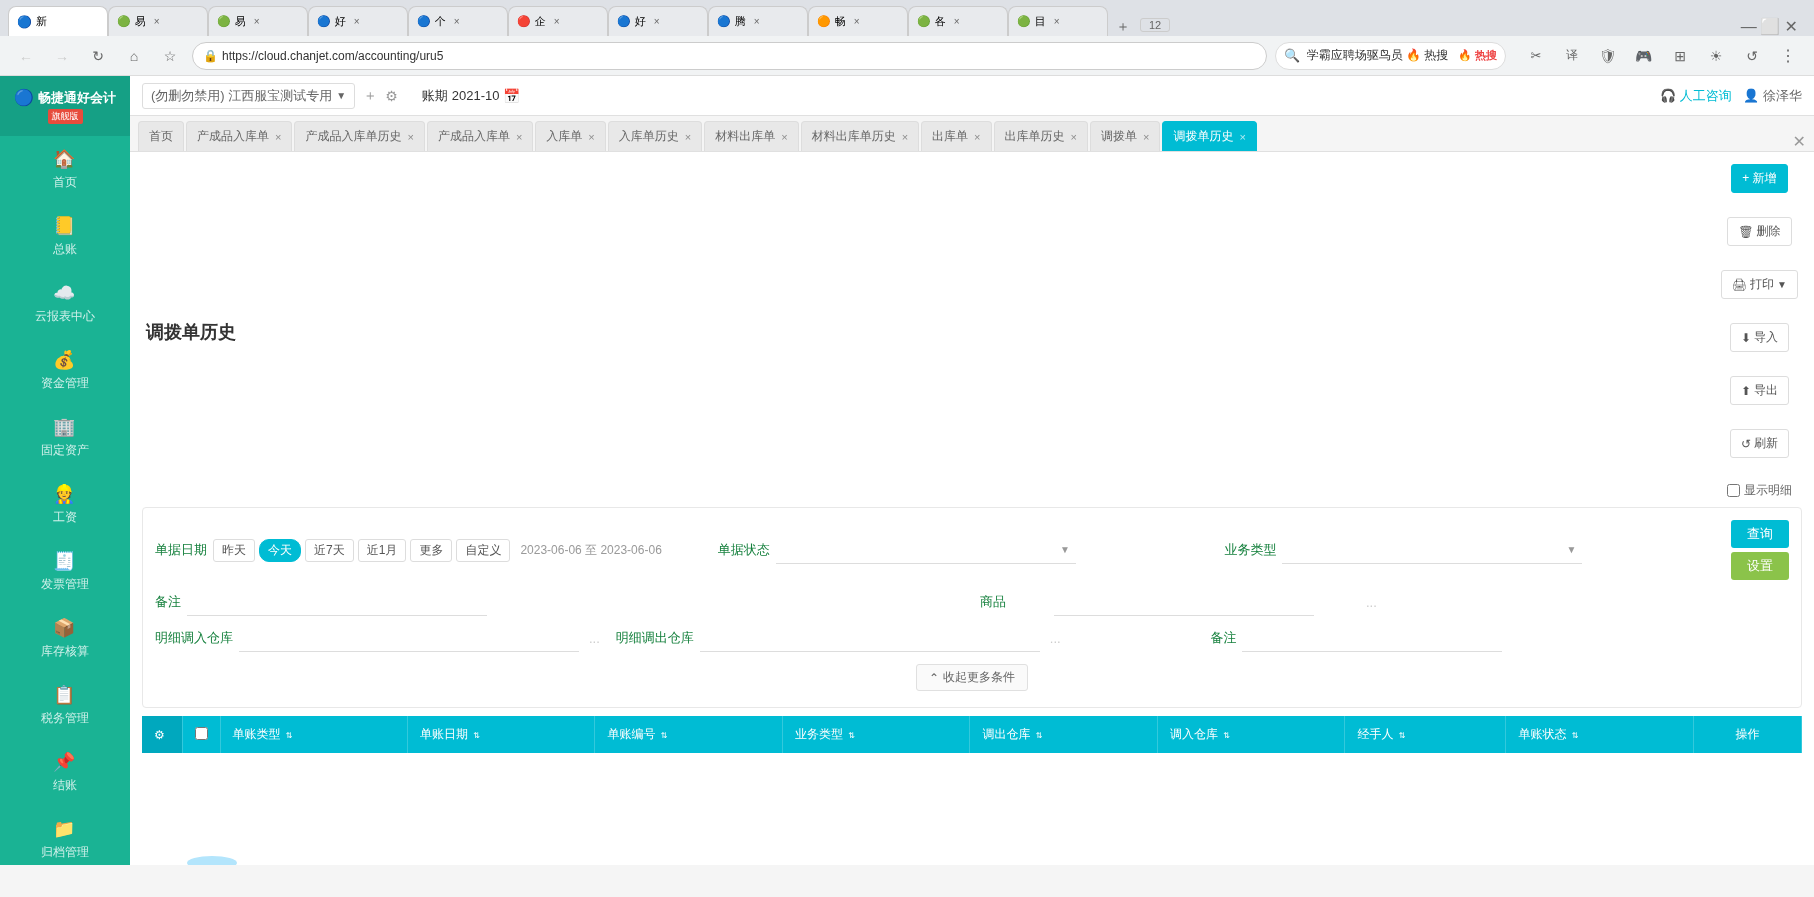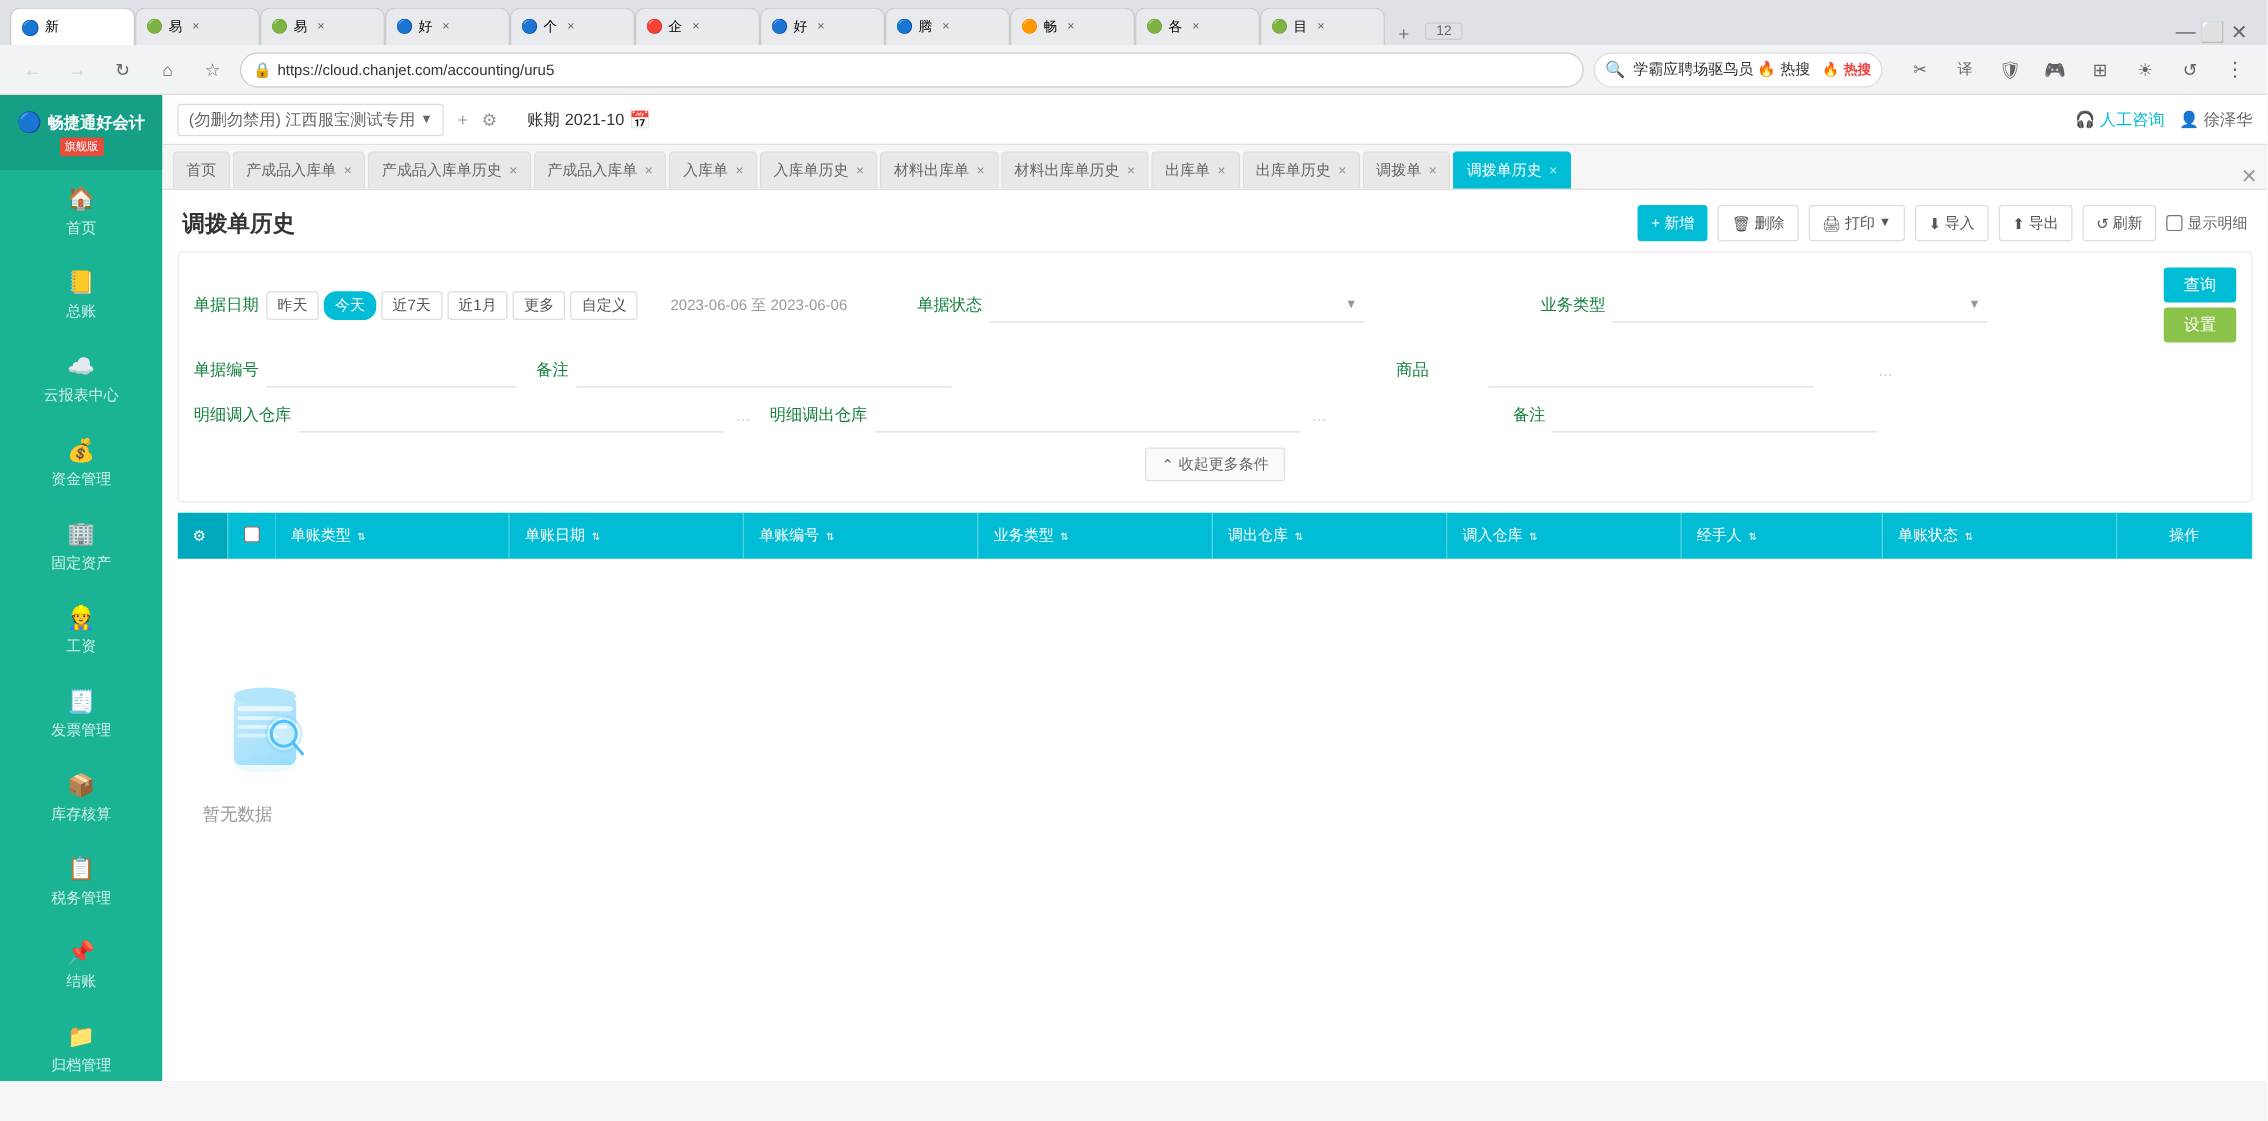--- a/index.html
+++ b/index.html
@@ -39,34 +39,34 @@
     
     .page-tabs { height: 36px; background: #f5f5f5; border-bottom: 1px solid #e0e0e0; display: flex; align-items: flex-end; padding: 0 0 0 8px; overflow-x: auto; white-space: nowrap; }
     .page-tab { display: inline-flex; align-items: center; gap: 4px; height: 30px; padding: 0 10px; font-size: 12px; color: #666; background: #e8e8e8; border: 1px solid #ddd; border-bottom: none; border-radius: 4px 4px 0 0; cursor: pointer; margin-right: 2px; }
     .page-tab.active { background: #00bcd4; color: #fff; border-color: #00bcd4; }
     .page-tab .tab-x { margin-left: 2px; font-size: 11px; cursor: pointer; opacity: 0.7; }
     .page-tabs-close { margin-left: auto; padding: 0 8px; display: flex; align-items: center; cursor: pointer; color: #999; font-size: 16px; }
 
     
     .page-header { padding: 12px 16px 8px; display: flex; align-items: center; justify-content: space-between; }
     .page-title { font-size: 18px; font-weight: bold; color: #333; }
-    .page-actions { display: flex; align-items: center; gap: 8px; }
+    .page-actions { display: flex; align-items: center; gap: 24px; flex-direction: column; }
     .action-btn { display: flex; align-items: center; gap: 3px; padding: 5px 10px; border: 1px solid #ddd; border-radius: 3px; background: #fff; cursor: pointer; font-size: 12px; color: #555; }
     .action-btn.primary { background: #00bcd4; color: #fff; border-color: #00bcd4; }
     .checkbox-label { display: flex; align-items: center; gap: 4px; font-size: 12px; color: #666; }
 
     
     .filter-area { background: #fff; border: 1px solid #e8e8e8; margin: 0 12px 8px; border-radius: 4px; padding: 12px; }
     .filter-row { display: flex; align-items: center; gap: 16px; margin-bottom: 8px; flex-wrap: wrap; }
     .filter-item { display: flex; align-items: center; gap: 6px; }
     .filter-label { color: #15803d; font-size: 13px; white-space: nowrap; }
     .filter-date-btns { display: flex; gap: 4px; align-items: center; }
     .date-btn { padding: 2px 8px; font-size: 12px; border: 1px solid #ddd; border-radius: 3px; background: #fff; cursor: pointer; color: #555; }
     .date-btn.active { background: #00bcd4; color: #fff; border-color: #00bcd4; border-radius: 10px; }
-    .date-range-text { font-size: 12px; color: #999; margin-left: 20px; }
+    .date-range-text { font-size: 12px; color: #999; margin-left: 4px; }
     .filter-input { height: 28px; border: none; border-bottom: 1px solid #ddd; padding: 0 6px; font-size: 12px; width: 200px; outline: none; }
     .filter-select { height: 28px; border: none; border-bottom: 1px solid #ddd; padding: 0 6px; font-size: 12px; width: 300px; background: #fff; display: flex; align-items: center; cursor: pointer; position: relative; }
     .filter-select-inner { flex: 1; color: #999; font-size: 12px; }
     .filter-select-arrow { color: #999; font-size: 10px; }
     .collapse-btn { margin: 4px auto; display: flex; align-items: center; gap: 4px; padding: 4px 12px; border: 1px solid #e0e0e0; background: #fafafa; border-radius: 3px; cursor: pointer; font-size: 12px; color: #666; }
     .filter-dots { color: #ccc; margin-left: 4px; cursor: pointer; }
 
     
     .table-container { flex: 1; margin: 0 12px; overflow: auto; }
     .data-table { width: 100%; border-collapse: collapse; }
@@ -374,24 +374,20 @@
             <span class="filter-select-arrow">▼</span>
           </div>
         </div>
         <div style="display:flex;flex-direction:column;gap:4px;">
           <button style="background:#00bcd4;color:#fff;border:none;padding:5px 16px;border-radius:3px;cursor:pointer;font-size:13px;">查询</button>
           <button style="background:#8bc34a;color:#fff;border:none;padding:5px 16px;border-radius:3px;cursor:pointer;font-size:13px;">设置</button>
         </div>
       </div>
 
       <div class="filter-row">
-        <div class="filter-item">
-          <span class="filter-label">单据编号</span>
-          <input class="filter-input" style="">
-        </div>
         <div class="filter-item" style="flex:1;">
           <span class="filter-label">备注</span>
           <input class="filter-input" style="flex: 1 1 0%; max-width: 300px;">
         </div>
         <div class="filter-item" style="flex:1;gap:48px;">
           <span class="filter-label">商品</span>
           <input class="filter-input" style="flex: 1 1 0%; max-width: 260px;">
           <span class="filter-dots">...</span>
         </div>
       </div>

